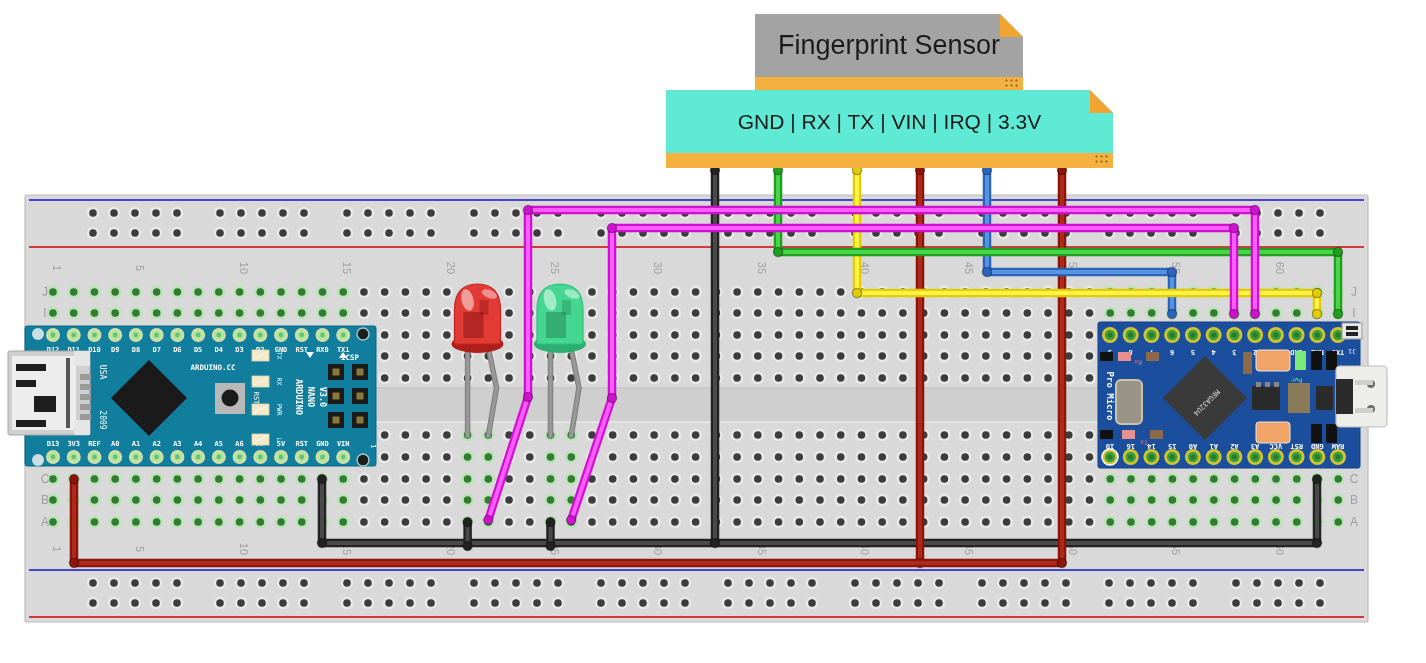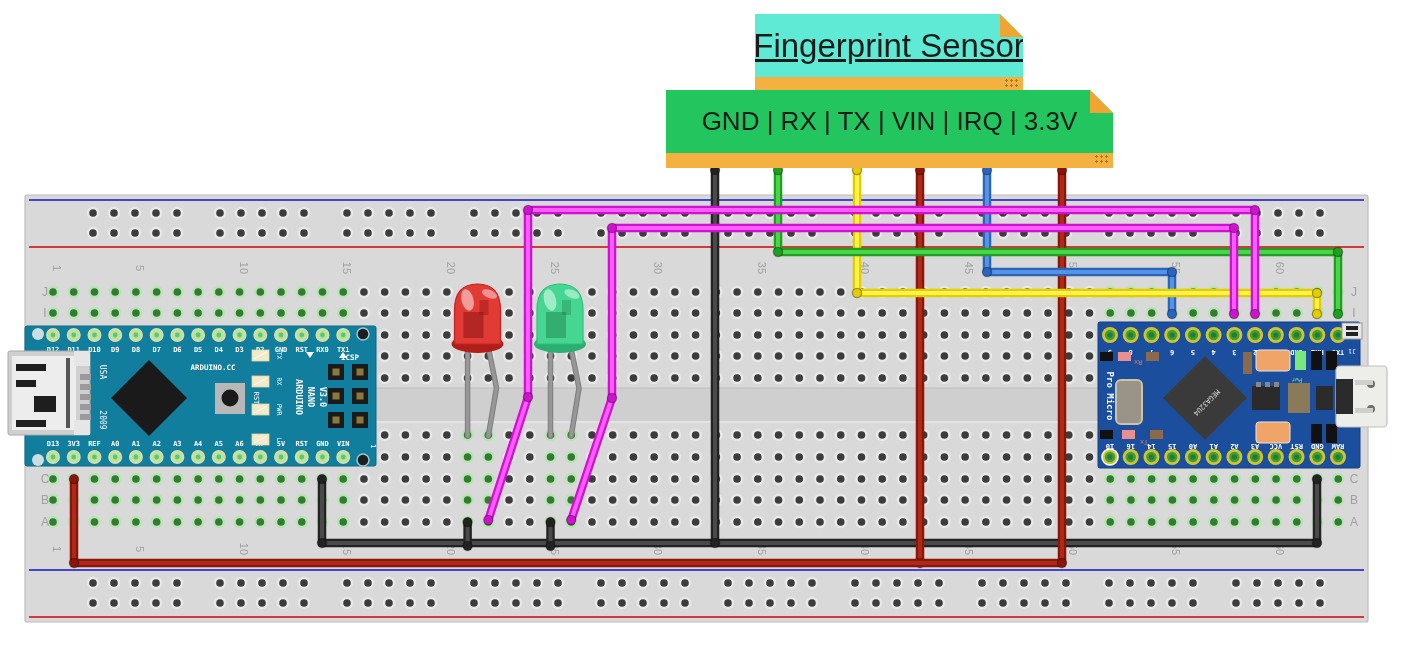--- a/index.html
+++ b/index.html
@@ -2175,29 +2175,29 @@
           <circle cx="571.2" cy="520" r="4.6" fill="#CF12CF" stroke="rgba(0,0,0,0.35)" stroke-width="1.3"></circle>
           <circle cx="612" cy="398" r="4.6" fill="#CF12CF" stroke="rgba(0,0,0,0.35)" stroke-width="1.3"></circle>
           <circle cx="612" cy="228" r="4.6" fill="#CF12CF" stroke="rgba(0,0,0,0.35)" stroke-width="1.3"></circle>
           <circle cx="1234" cy="228" r="4.6" fill="#CF12CF" stroke="rgba(0,0,0,0.35)" stroke-width="1.3"></circle>
           <circle cx="1234" cy="314" r="4.6" fill="#CF12CF" stroke="rgba(0,0,0,0.35)" stroke-width="1.3"></circle>
         </g>
       </g>
     </svg>
 
   <div class="note" id="note-title" style="left: 755px; top: 14px; width: 268px; height: 78px;">
-    <div class="note-body" style="background: #5eead4; clip-path: polygon(0px 0px, calc(100% - 23px) 0px, 100% 23px, 100% 100%, 0px 100%); font-size: 33px; text-decoration: underline;">
+    <div class="note-body" style="background: #a3a3a3; clip-path: polygon(0px 0px, calc(100% - 23px) 0px, 100% 23px, 100% 100%, 0px 100%); font-size: 27px;">
       <span class="note-text">Fingerprint Sensor</span>
     </div>
     <div class="note-fold" style="left: 245px; background: rgb(240, 164, 49);"></div>
     <div class="note-strip" style="background: rgb(245, 177, 64);"></div>
     <div class="note-grip"></div>
   </div>
 
   <div class="note" id="note-pins" style="left: 666px; top: 90px; width: 447px; height: 78px;">
-    <div class="note-body" style="background: #22c55e; clip-path: polygon(0px 0px, calc(100% - 23px) 0px, 100% 23px, 100% 100%, 0px 100%); font-size: 26px;">
+    <div class="note-body" style="background: #5eead4; clip-path: polygon(0px 0px, calc(100% - 23px) 0px, 100% 23px, 100% 100%, 0px 100%); font-size: 21px;">
       <span class="note-text">GND | RX | TX | VIN | IRQ | 3.3V</span>
     </div>
     <div class="note-fold" style="left: 424px; background: rgb(240, 164, 49);"></div>
     <div class="note-strip" style="background: rgb(245, 177, 64);"></div>
     <div class="note-grip"></div>
   </div>
 </div>
 
 </body></html>

